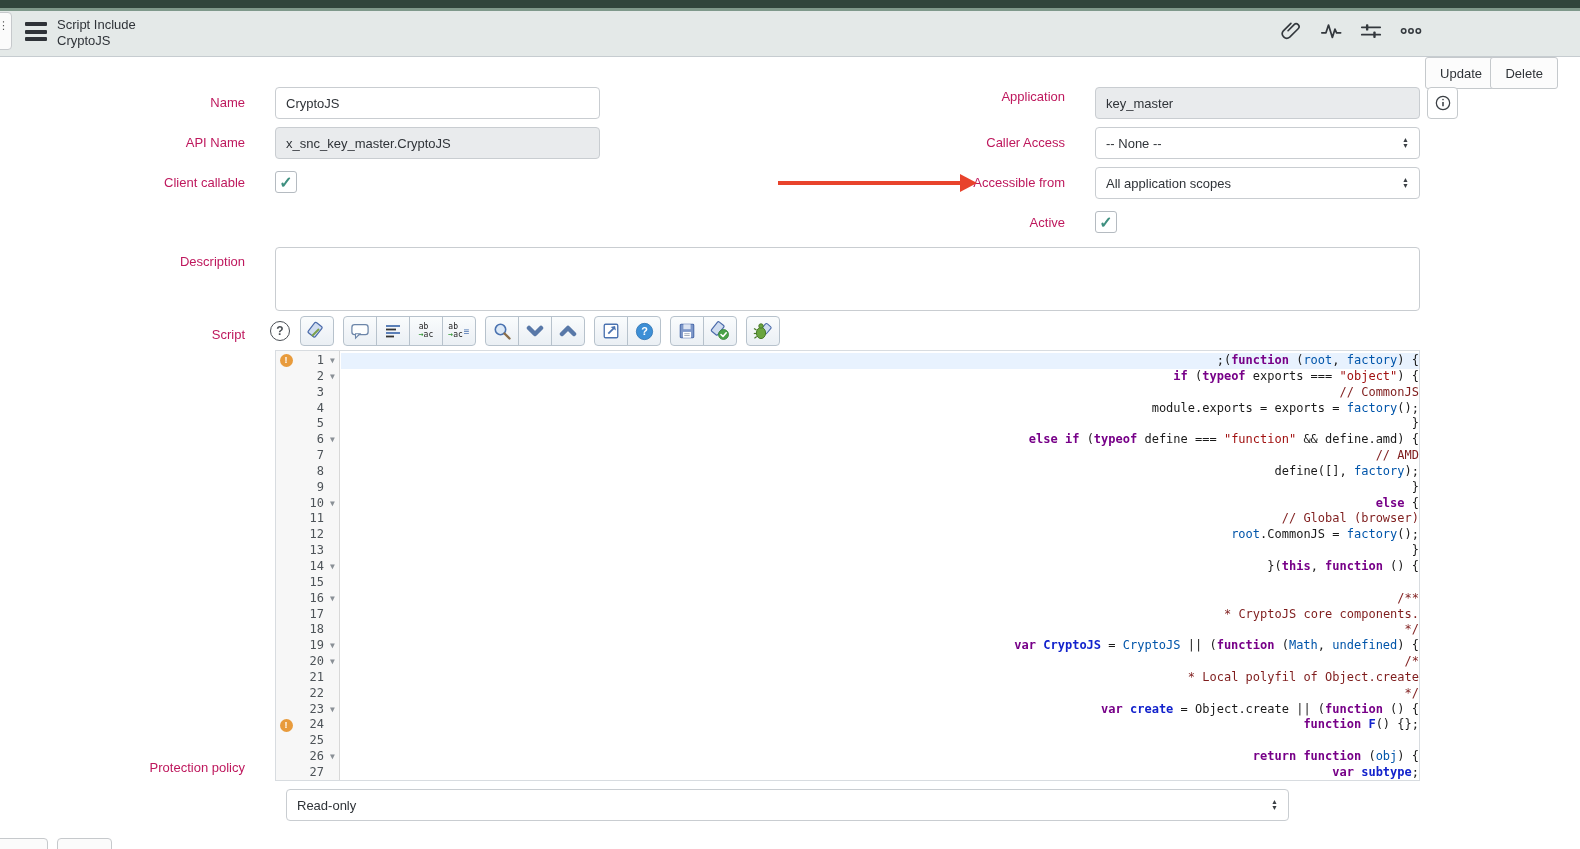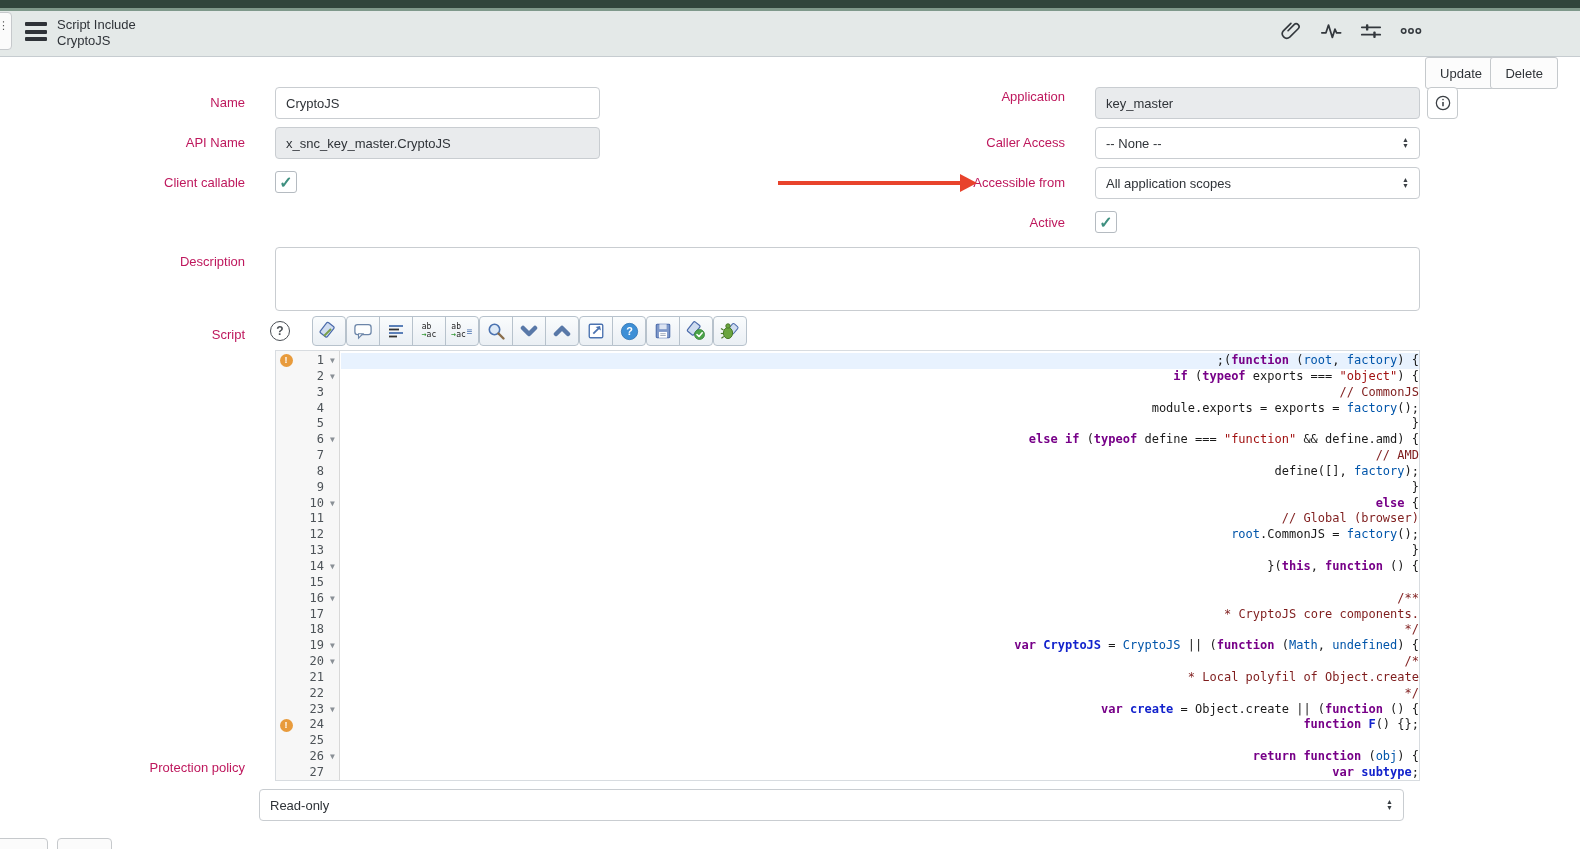--- a/index.html
+++ b/index.html
@@ -51,21 +51,21 @@
     border:1px solid #c9cdd1; border-radius:4px; font-family:"Liberation Sans",sans-serif; font-size:13px; padding:6px 10px; }
 
   
   .red-arrow-line { position:absolute; left:778px; top:181px; width:184px; height:4px; background:#e8432c; }
   .red-arrow-head { position:absolute; left:960px; top:174px; width:0; height:0;
     border-top:9px solid transparent; border-bottom:9px solid transparent; border-left:17px solid #e8432c; }
 
   
   .script-help { position:absolute; left:270px; top:321px; width:20px; height:20px; border:1.6px solid #4a4f55;
     border-radius:50%; color:#4a4f55; font-size:12px; font-weight:bold; display:flex; align-items:center; justify-content:center; }
-  .toolbar { position:absolute; left:312px; top:316px; display:flex; gap:0;text-align:center; }
+  .toolbar { position:absolute; left:300px; top:316px; display:flex; gap:9px;text-align:center; }
   .tb-group { display:flex; }
   .tb-btn { width:34px; height:30px; background:linear-gradient(#fafcfd,#eaeff4); border:1px solid #b7c2cc;
     display:flex; align-items:center; justify-content:center; cursor:pointer; margin-left:-1px; }
   .tb-group .tb-btn:first-child { border-radius:4px 0 0 4px; margin-left:0; }
   .tb-group .tb-btn:last-child { border-radius:0 4px 4px 0; }
   .tb-group .tb-btn:only-child { border-radius:4px; }
   .rep { display:flex; flex-direction:column; font-family:"DejaVu Sans Mono",monospace;
     font-size:8px; line-height:8px; color:#222; align-items:flex-start; }
   .rep .green { color:#359835; font-weight:bold; }
   .rep-wrap { display:flex; align-items:center; gap:1px; }
@@ -329,21 +329,21 @@
         <div class="code-row"><span class="g-warn"></span><span class="g-num">22</span><span class="g-fold"></span><span class="g-code"><span class="tk-c">         */</span></span></div>
         <div class="code-row"><span class="g-warn"></span><span class="g-num">23</span><span class="g-fold">▼</span><span class="g-code"><span class="tk-p">        </span><span class="tk-k">var</span><span class="tk-p"> </span><span class="tk-d">create</span><span class="tk-p"> = Object.create || (</span><span class="tk-k">function</span><span class="tk-p"> () {</span></span></div>
         <div class="code-row"><span class="g-warn"><span class="warn-icon">!</span></span><span class="g-num">24</span><span class="g-fold"></span><span class="g-code"><span class="tk-p">            </span><span class="tk-k">function</span><span class="tk-p"> </span><span class="tk-d">F</span><span class="tk-p">() {};</span></span></div>
         <div class="code-row"><span class="g-warn"></span><span class="g-num">25</span><span class="g-fold"></span><span class="g-code"></span></div>
         <div class="code-row"><span class="g-warn"></span><span class="g-num">26</span><span class="g-fold">▼</span><span class="g-code"><span class="tk-p">            </span><span class="tk-k">return</span><span class="tk-p"> </span><span class="tk-k">function</span><span class="tk-p"> (</span><span class="tk-v">obj</span><span class="tk-p">) {</span></span></div>
         <div class="code-row"><span class="g-warn"></span><span class="g-num">27</span><span class="g-fold"></span><span class="g-code"><span class="tk-p">                </span><span class="tk-k">var</span><span class="tk-p"> </span><span class="tk-d">subtype</span><span class="tk-p">;</span></span></div>
       </div>
   </div>
 
   <div class="f-label lab-left" style="top:760px">Protection policy</div>
-  <div class="select" style="left:259px; top:789px; width:1145px">
+  <div class="select" style="left:286px; top:789px; width:1003px">
     <span class="sel-val">Read-only</span>
     <span class="sel-arrows">
         <span>▲</span>
         <span>▼</span>
       </span>
   </div>
 
   <div class="bottom-btn bb1"></div>
   <div class="bottom-btn bb2"></div>
 

